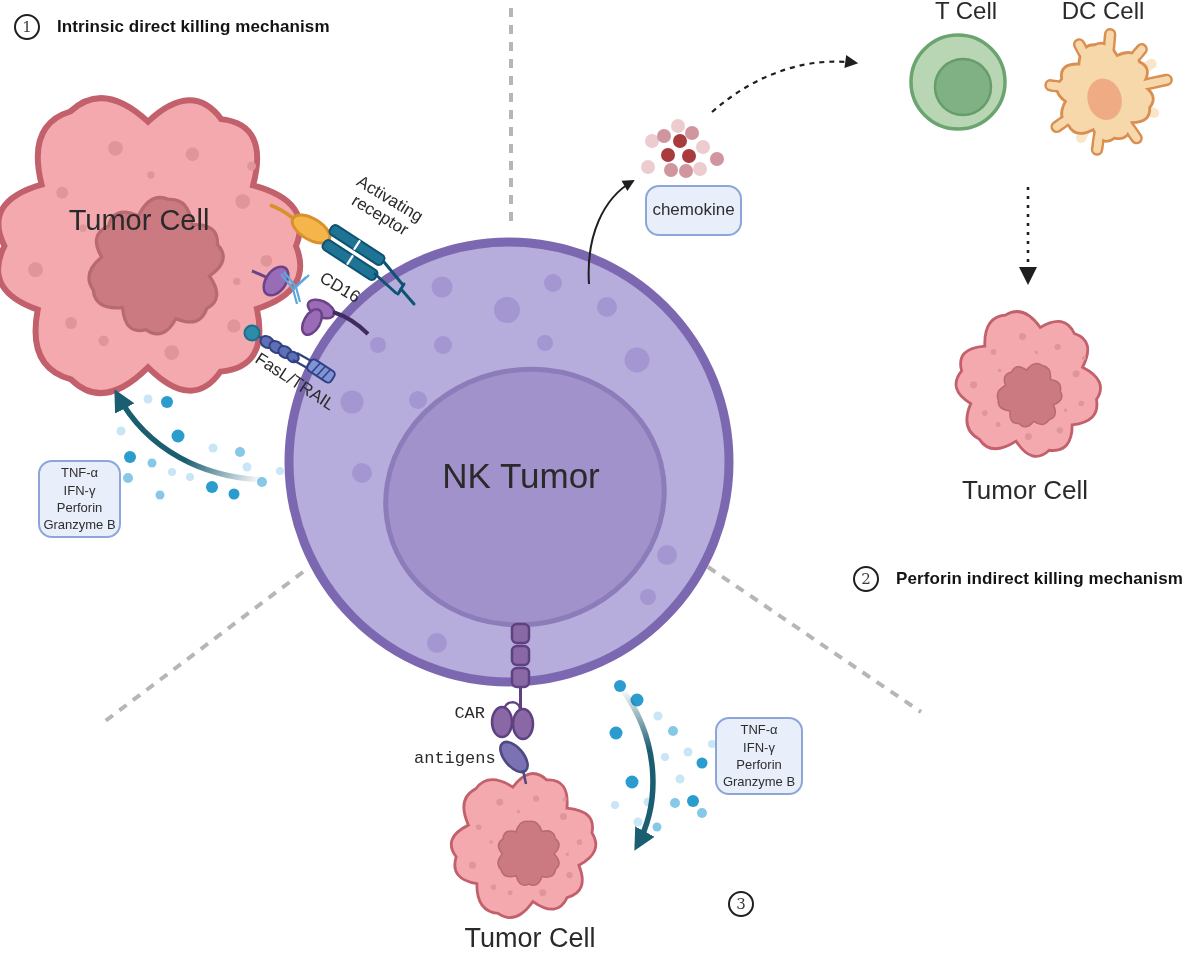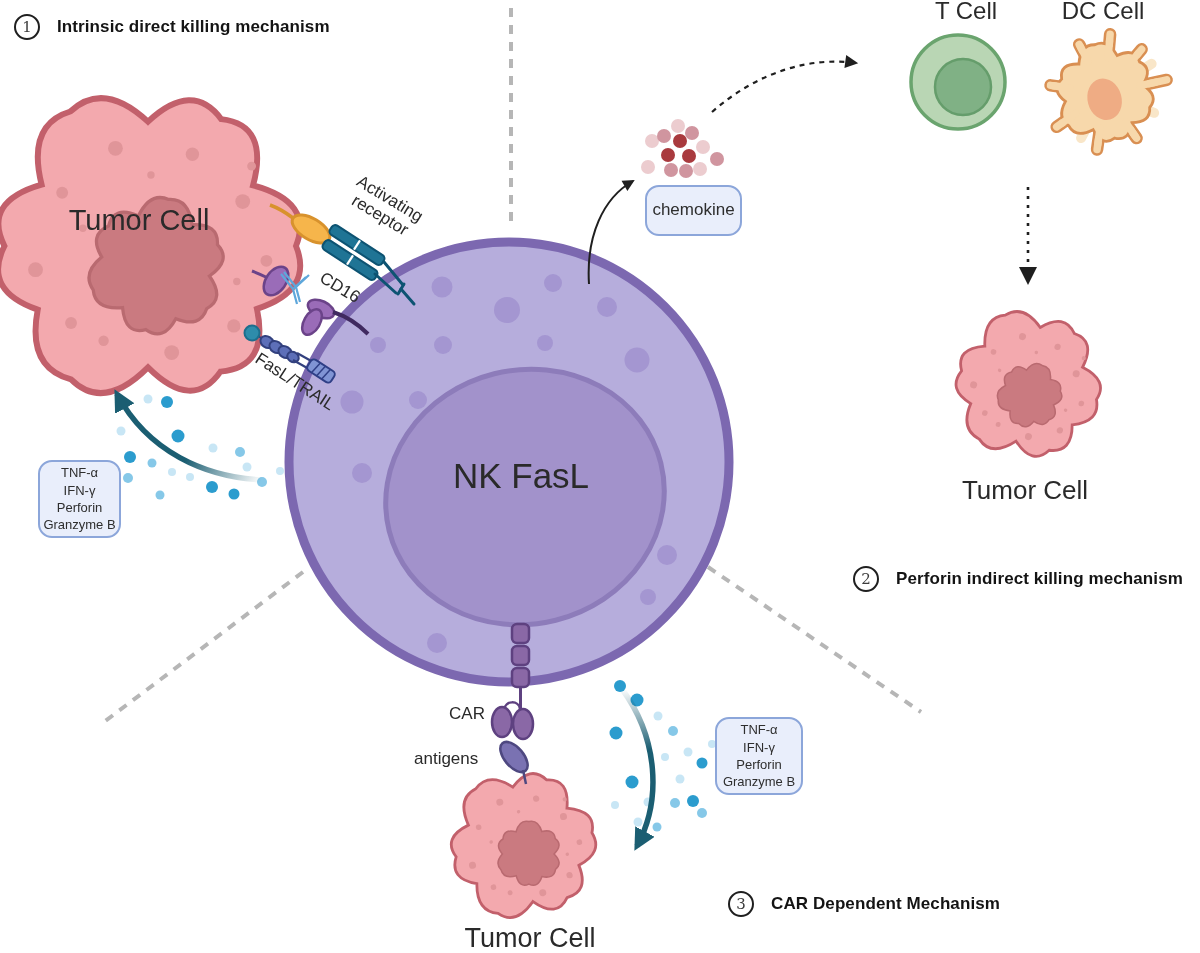--- a/index.html
+++ b/index.html
@@ -11,21 +11,21 @@
   .heading{position:absolute;display:flex;align-items:center;gap:9px;white-space:nowrap;}
   .heading .num{width:26px;height:26px;border:2.4px solid #1f1f1f;border-radius:50%;
     display:flex;align-items:center;justify-content:center;
     font-family:"DejaVu Serif", serif;font-size:15px;color:#3c3c3c;box-sizing:border-box;flex:0 0 auto;}
   .heading .txt{font-weight:bold;font-size:17px;color:#141414;letter-spacing:0.1px;margin-left:8px;}
   .rot{position:absolute;text-align:center;font-size:17px;line-height:1.12;color:#2a2a2a;white-space:normal;}
   .molbox{position:absolute;background:#e9eefb;border:2px solid #8ca6da;border-radius:14px;
     display:flex;flex-direction:column;align-items:center;justify-content:center;
     font-size:13px;line-height:1.34;color:#2e2e2e;box-sizing:border-box;text-align:center;}
   .molbox.single{font-size:17px;}
-  .small-lbl{font-size:17px;}
+  .small-lbl{font-size:17px;font-family:Liberation Mono, monospace;}
 </style>
 </head>
 <body>
 
 <div class="stage">
 
 <svg width="1200" height="953" viewBox="0 0 1200 953">
   <defs>
     <path id="blob" d="M100,0 Q112,30 73.6,42.5 Q82,82 49,84.9 Q30,112 0,82 Q-30,112 -52,90.1 Q-82,82 -74.5,43 Q-112,30 -97,0 Q-112,-30 -71.9,-41.5 Q-82,-82 -52.5,-90.9 Q-30,-112 0,-84 Q30,-112 49.5,-85.7 Q82,-82 71,-41 Q112,-30 100,0 Z"></path>
     <g id="tumorCell">
@@ -290,25 +290,24 @@
   <div class="heading" style="left:14px;top:14px;">
     <span class="num">1</span>
     <span class="txt">Intrinsic direct killing mechanism</span>
   </div>
   <div class="heading" style="left:853px;top:566px;">
     <span class="num">2</span>
     <span class="txt">Perforin indirect killing mechanism</span>
   </div>
   <div class="heading" style="left:728px;top:891px;">
     <span class="num">3</span>
-    <span class="txt">CAR Dependent Mechanism</span>
   </div>
 
   <div class="lbl cell-label" style="left:39px;top:204px;width:200px;font-size:29px;">Tumor Cell</div>
-  <div class="lbl cell-label" style="left:421px;top:456px;width:200px;font-size:35px;">NK FasL</div>
+  <div class="lbl cell-label" style="left:421px;top:456px;width:200px;font-size:35px;">NK Tumor</div>
   <div class="lbl cell-label" style="left:891px;top:-3px;width:150px;font-size:24px;">T Cell</div>
   <div class="lbl cell-label" style="left:1028px;top:-3px;width:150px;font-size:24px;">DC Cell</div>
   <div class="lbl cell-label" style="left:925px;top:475px;width:200px;font-size:26px;">Tumor Cell</div>
   <div class="lbl cell-label" style="left:430px;top:923px;width:200px;font-size:27px;">Tumor Cell</div>
 
   <div class="rot" style="left:336px;top:188px;width:98px;transform:rotate(31deg);">Activating receptor</div>
   <div class="rot" style="left:312px;top:278px;width:56px;transform:rotate(31deg);">CD16</div>
   <div class="rot" style="left:243px;top:372px;width:104px;transform:rotate(33deg);white-space:nowrap;">FasL/TRAIL</div>
   <div class="lbl small-lbl" style="left:425px;top:704px;width:60px;text-align:right;">CAR</div>
   <div class="lbl small-lbl" style="left:414px;top:749px;width:82px;">antigens</div>

